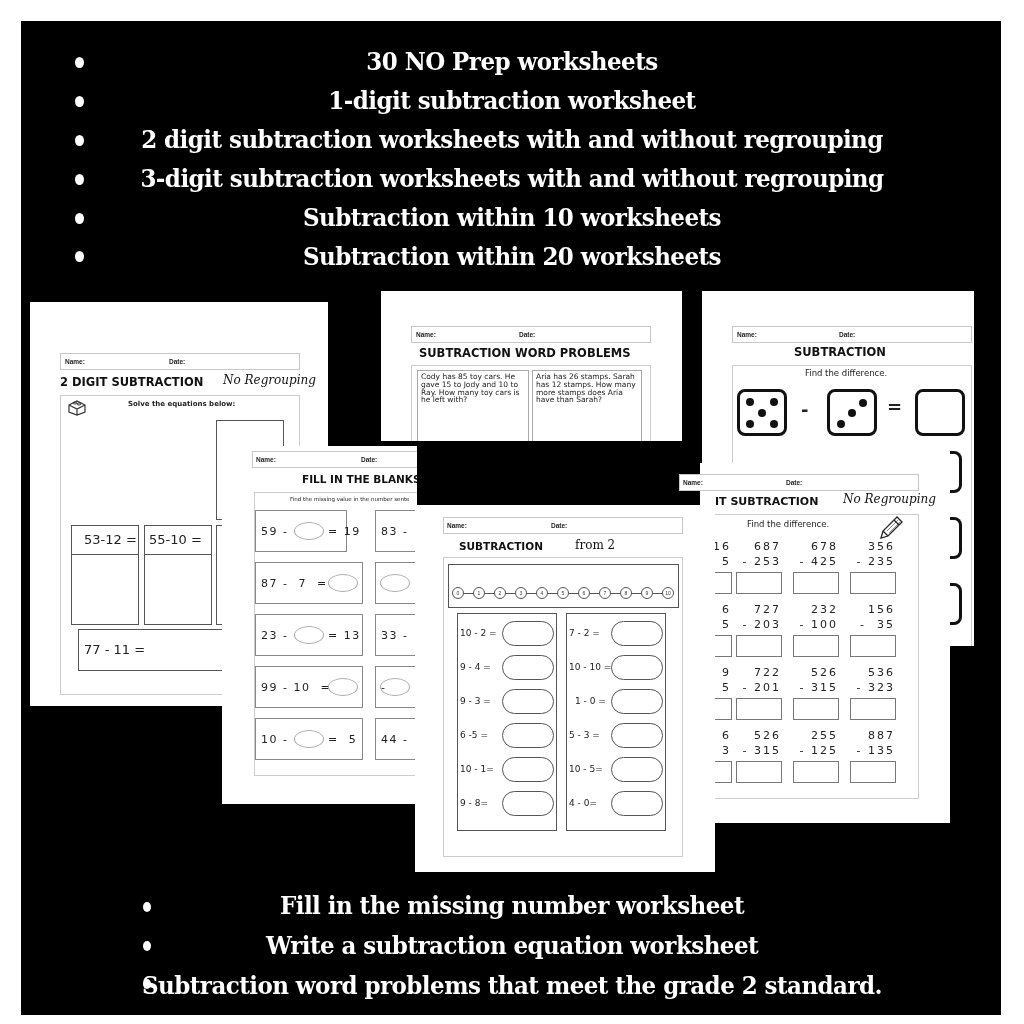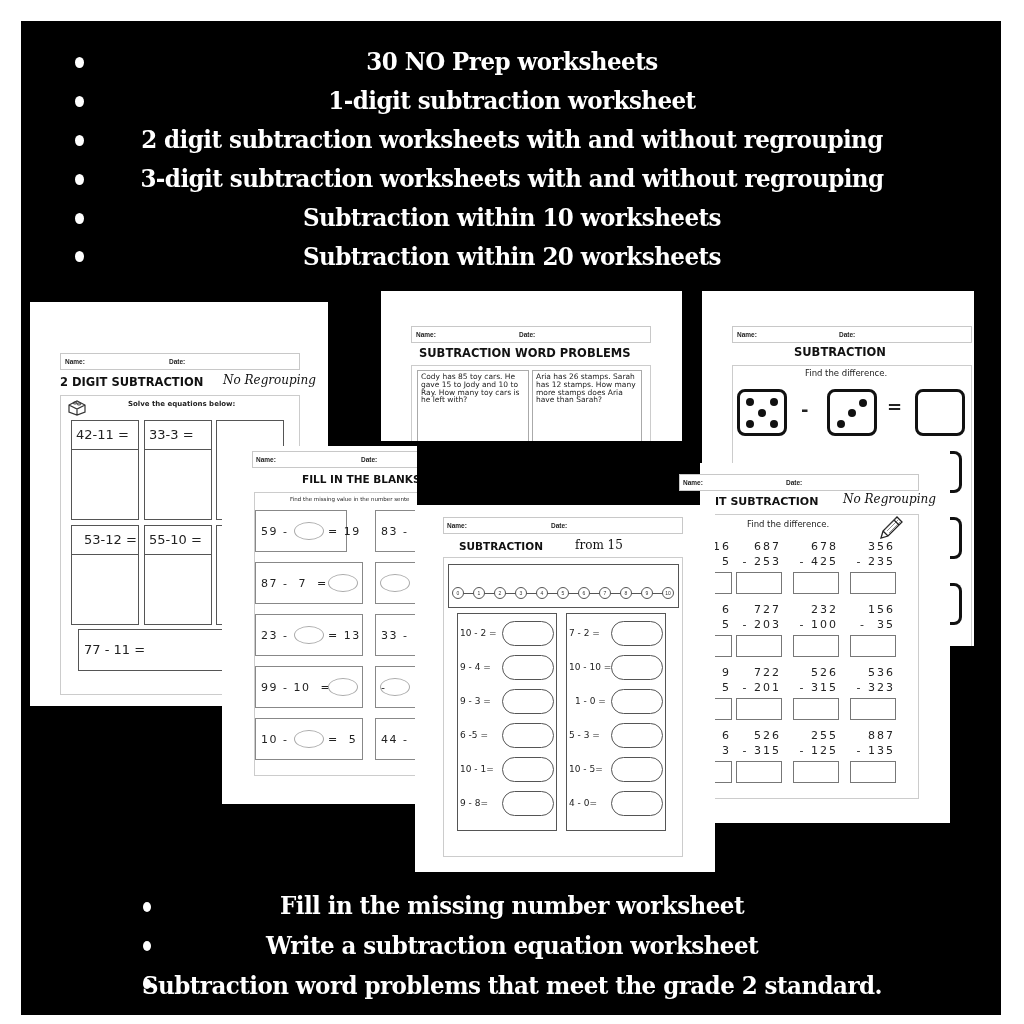--- a/index.html
+++ b/index.html
@@ -76,28 +76,20 @@
   </div>
   <div class="title" style="left:30px;top:73px;font-size:11.5px;">2 DIGIT SUBTRACTION</div>
   <div class="script" style="left:193px;top:71px;font-size:12px;">No Regrouping</div>
   <div class="frame" style="left:30px;top:93px;width:240px;height:300px;"></div>
   <svg style="position:absolute;left:37px;top:96px" width="20" height="18" viewBox="0 0 20 18">
     <path d="M2 7 L10 3 L18 7 L18 14 L10 17 L2 14 Z M2 7 L10 11 L18 7 M10 11 L10 17" fill="none" stroke="#333" stroke-width="1.2"></path>
     <ellipse cx="8" cy="5" rx="2" ry="1" fill="none" stroke="#333"></ellipse>
       <ellipse cx="12" cy="6" rx="2" ry="1" fill="none" stroke="#333"></ellipse>
   </svg>
   <div class="eq" style="position:absolute;left:98px;top:98px;font-size:7px;font-weight:bold;">Solve the equations below:</div>
-  <div class="box" style="left:41px;top:118px;width:68px;height:100px;">
-    <div class="eq" style="position:absolute;left:4px;top:6px;font-size:13px;">42-11 =</div>
-    <div style="position:absolute;left:0;right:0;top:28px;border-top:1.2px solid #555"></div>
-  </div>
-  <div class="box" style="left:114px;top:118px;width:68px;height:100px;">
-    <div class="eq" style="position:absolute;left:4px;top:6px;font-size:13px;">33-3 =</div>
-    <div style="position:absolute;left:0;right:0;top:28px;border-top:1.2px solid #555"></div>
-  </div>
   <div class="box" style="left:186px;top:118px;width:68px;height:100px;"></div>
   <div class="box" style="left:41px;top:223px;width:68px;height:100px;">
     <div class="eq" style="position:absolute;left:12px;top:6px;font-size:13px;">53-12 =</div>
     <div style="position:absolute;left:0;right:0;top:28px;border-top:1.2px solid #555"></div>
   </div>
   <div class="box" style="left:114px;top:223px;width:68px;height:100px;">
     <div class="eq" style="position:absolute;left:4px;top:6px;font-size:13px;">55-10 =</div>
     <div style="position:absolute;left:0;right:0;top:28px;border-top:1.2px solid #555"></div>
   </div>
   <div class="box" style="left:186px;top:223px;width:68px;height:100px;"></div>
@@ -300,21 +292,21 @@
       </div>
     </div>
 </div>
 
 <div class="sheet" style="left:415px;top:505px;width:300px;height:367px;">
   <div class="namebar" style="left:28px;top:12px;width:240px;">
     <span style="left:3px">Name:</span>
     <span style="left:107px">Date:</span>
   </div>
   <div class="title" style="left:44px;top:35px;font-size:10.5px;">SUBTRACTION</div>
-  <div class="script" style="left:160px;top:33px;font-size:12px;font-style:normal;">from 15</div>
+  <div class="script" style="left:160px;top:33px;font-size:12px;font-style:normal;">from 2</div>
   <div class="frame" style="left:28px;top:52px;width:240px;height:300px;"></div>
   <div class="box" style="left:33px;top:59px;width:231px;height:44px;">
     <div style="position:absolute;left:6px;right:10px;top:28px;border-top:1px solid #555"></div>
     <div id="number-line">
         <span class="nl-dot" style="left: 3px; top: 22px;">0</span>
         <span class="nl-dot" style="left: 24px; top: 22px;">1</span>
         <span class="nl-dot" style="left: 45px; top: 22px;">2</span>
         <span class="nl-dot" style="left: 66px; top: 22px;">3</span>
         <span class="nl-dot" style="left: 87px; top: 22px;">4</span>
         <span class="nl-dot" style="left: 108px; top: 22px;">5</span>

